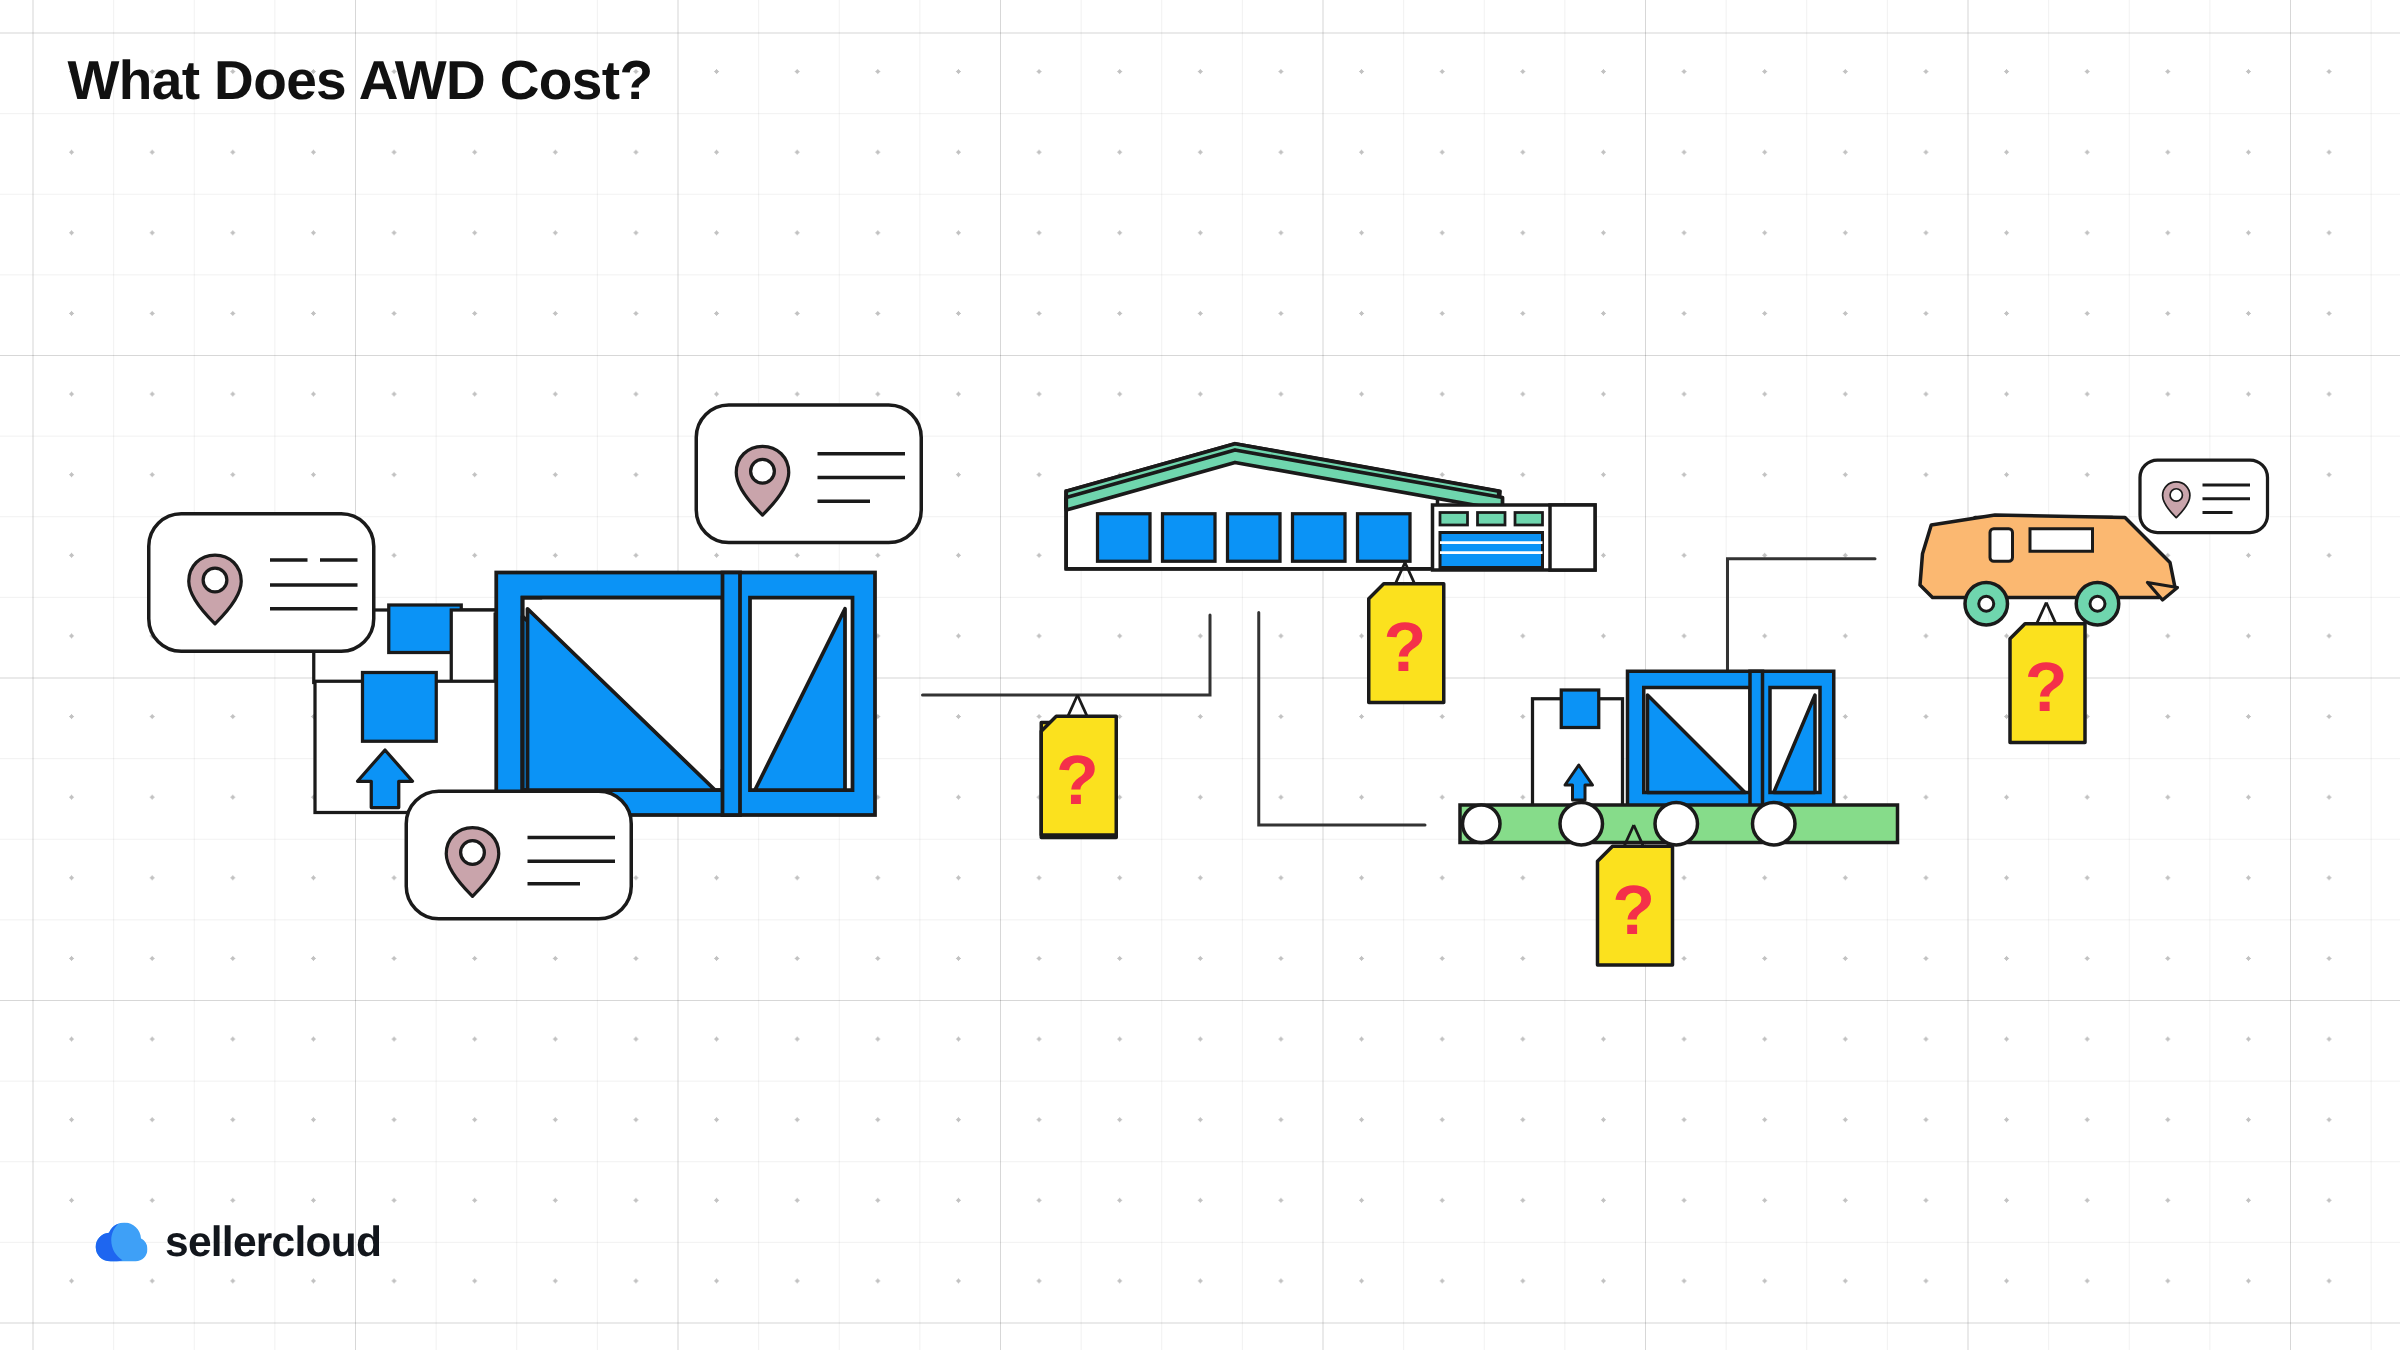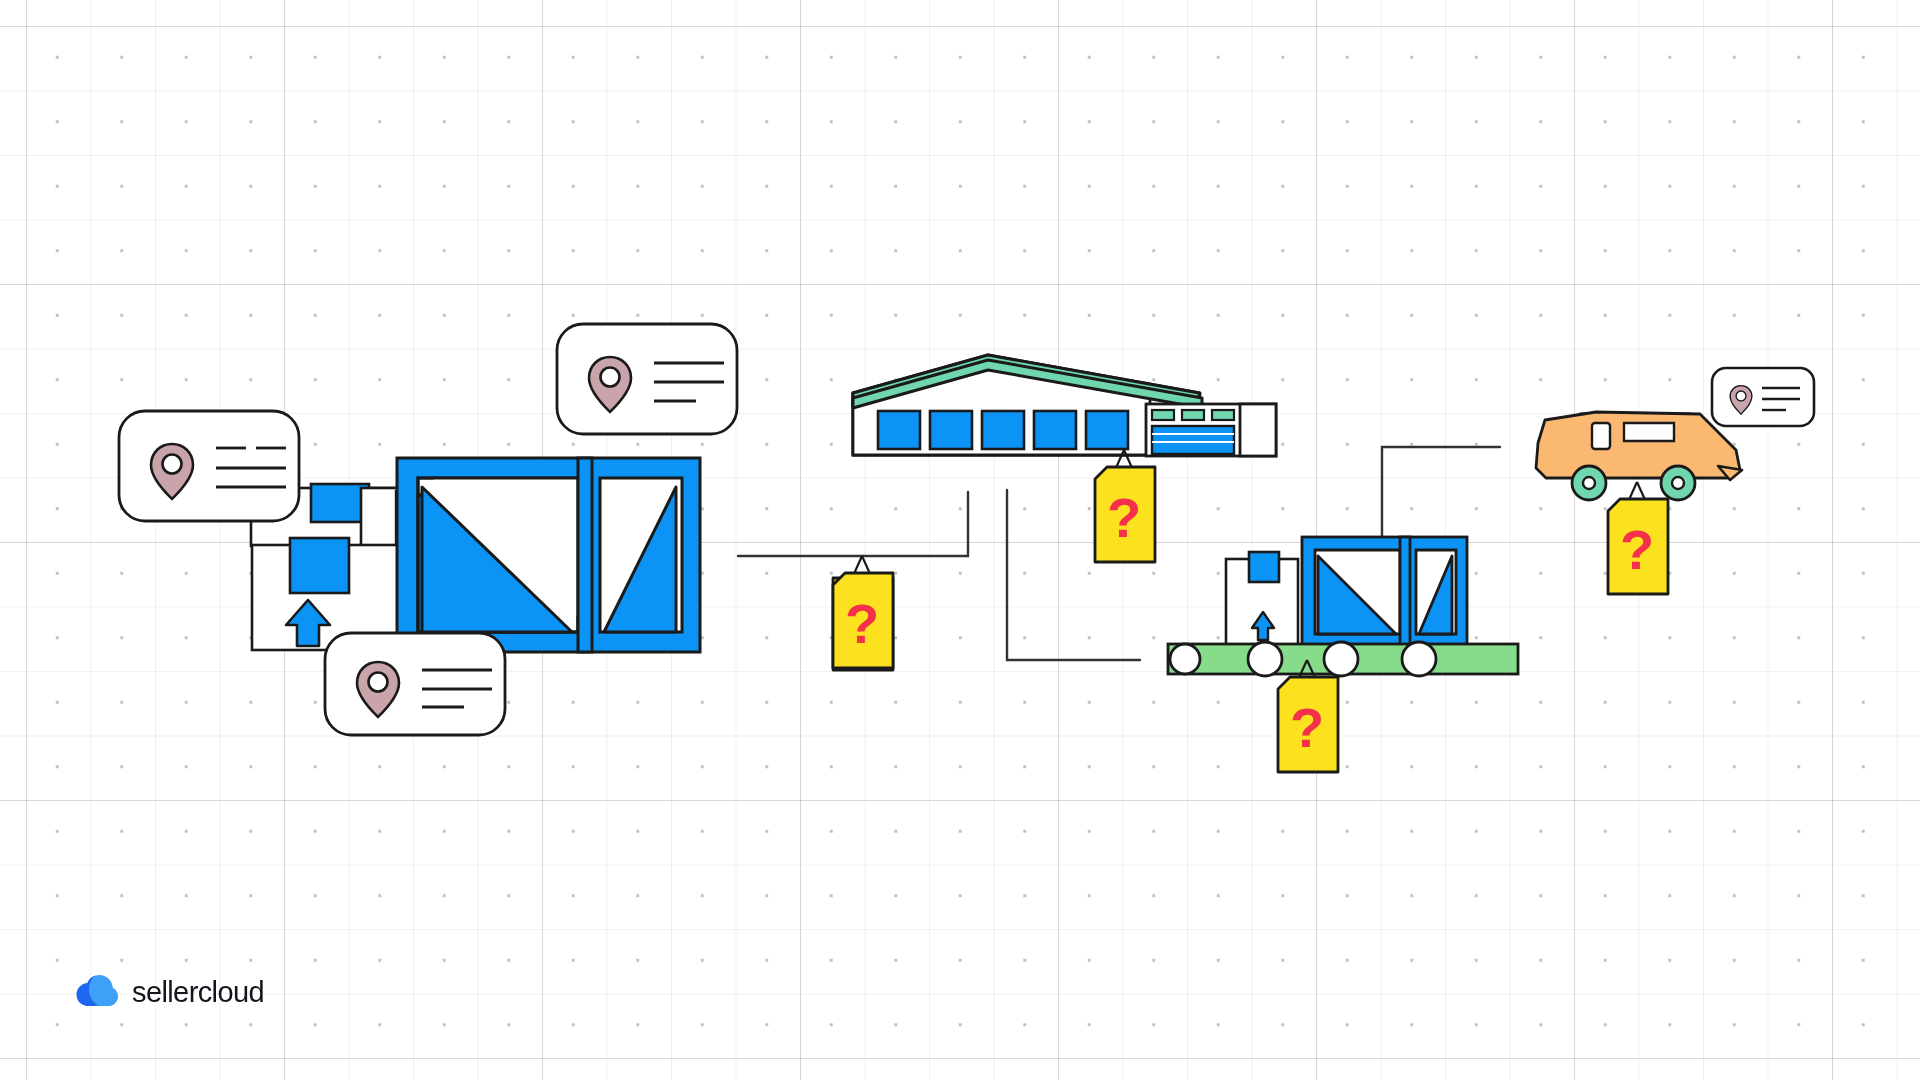--- a/index.html
+++ b/index.html
@@ -47,31 +47,32 @@
 
   
   .art{position:absolute;left:0;top:0;width:1920px;height:1080px;}
 
   
   .logo{
     position:absolute;left:76px;top:975px;
     display:flex;align-items:center;gap:14px;
   }
   .logo-text{
-    font-size:29px;font-weight:normal;color:#12161c;letter-spacing:-0.6px;
+    font-size:34px;font-weight:bold;color:#12161c;letter-spacing:-0.6px;
   }
 </style>
 </head>
 <body>
 
 <div id="stage">
 
   <div class="grid-bg"></div>
   <div class="grid-dots"></div>
 
+  <div class="title">What Does AWD Cost?</div>
 
   <svg class="art" viewBox="0 0 1920 1080" xmlns="http://www.w3.org/2000/svg">
 
     <defs>
       <g id="pin-glyph">
         <path d="M0,-22 C12,-22 21,-13 21,-1 C21,13 3,30 0,33 C-3,30 -21,13 -21,-1 C-21,-13 -12,-22 0,-22 Z" fill="#c9a4ab" stroke="#1a1a1a" stroke-width="2.6" stroke-linejoin="round"></path>
         <circle cx="0" cy="-2" r="9.5" fill="#ffffff" stroke="#1a1a1a" stroke-width="2.6"></circle>
       </g>
       <g id="tag-glyph">
         <path d="M6,0 L62,0 L75,16 L75,88 L6,88 Z" fill="none"></path>

